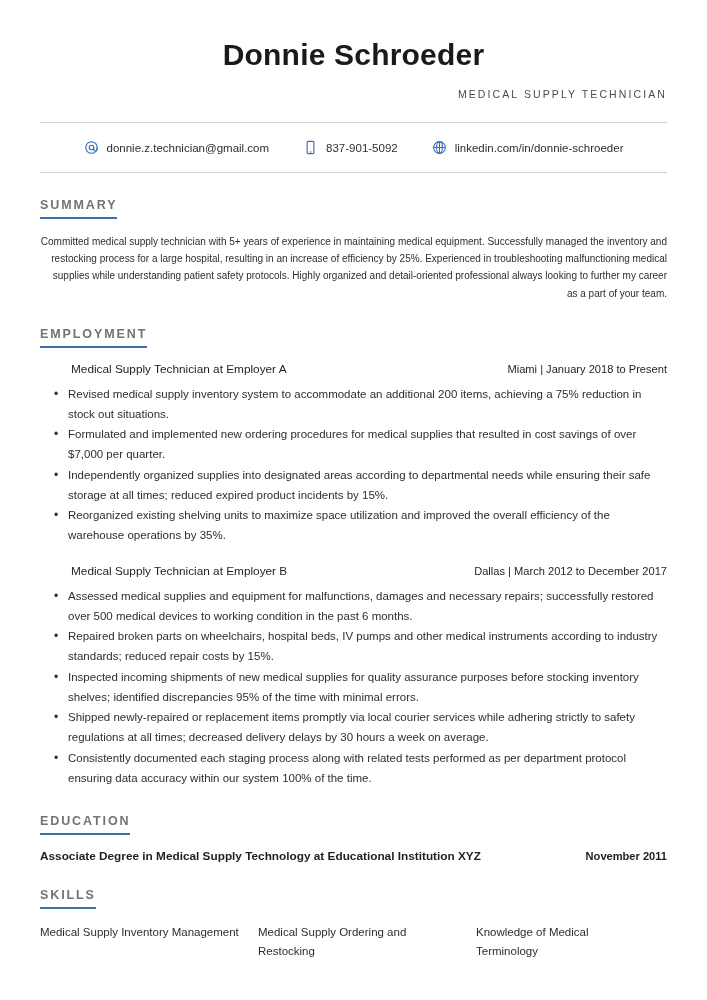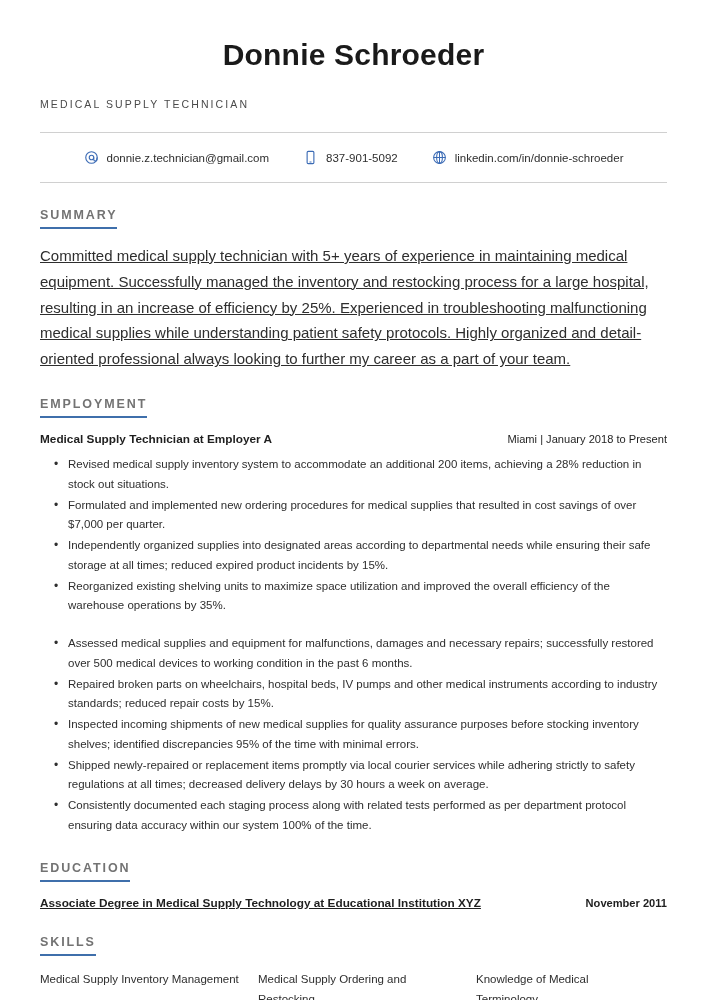--- a/index.html
+++ b/index.html
@@ -28,25 +28,25 @@
   .full-name {
     text-align: center;
     font-size: 30px;
     font-weight: bold;
     letter-spacing: 0.2px;
     color: #1a1a1a;
     line-height: 1.1;
     margin: 0;
   }
   .job-title {
-    text-align: left;
+    text-align: right;
     font-size: 10.5px;
     letter-spacing: 2.1px;
     color: #4a4a4a;
-    margin-top: 27px;
+    margin-top: 17px;
     text-transform: uppercase;
   }
 
   .rule {
     height: 1px;
     background: #d0d0d0;
     margin-top: 22px;
   }
   .rule.bottom { margin-top: 0; }
 
@@ -83,40 +83,40 @@
     letter-spacing: 1.9px;
     color: #737373;
     display: inline-block;
     padding-bottom: 5px;
     border-bottom: 2.6px solid #3f6fab;
     text-transform: uppercase;
   }
   .section-body { margin-top: 14px; }
 
   .summary-text {
-    font-size: 15px;
+    font-size: 10px;
     line-height: 1.72;
     color: #2e2e2e;
-    text-align: left;
-    text-decoration: underline;
+    text-align: right;
   }
 
   
   .job { margin-bottom: 4px; }
   .job + .job { margin-top: 18px; }
   .job-head {
     display: flex;
     justify-content: space-between;
     align-items: baseline;
     gap: 12px;
   }
   .job-role {
     font-size: 11.8px;
-    font-weight: bold;
-    color: #1f1f1f;
+    font-weight: normal;
+    color: #1f1f1f;
+    margin-left: 31px;
   }
   .job-meta {
     font-size: 11.1px;
     font-weight: normal;
     color: #1f1f1f;
     white-space: nowrap;
   }
   ul.bullets {
     margin: 9px 0 0 0;
     padding: 0 0 0 28px;
@@ -143,21 +143,20 @@
   .edu-row {
     display: flex;
     justify-content: space-between;
     align-items: baseline;
     gap: 12px;
   }
   .edu-degree {
     font-size: 11.8px;
     font-weight: bold;
     color: #1f1f1f;
-    text-decoration: underline;
   }
   .edu-date {
     font-size: 11.1px;
     font-weight: bold;
     color: #1f1f1f;
     white-space: nowrap;
     margin-left: 13px;
   }
 
   
@@ -236,28 +235,32 @@
   <div class="section">
     <div class="section-heading">EMPLOYMENT</div>
     <div class="section-body">
 
       <div class="job">
         <div class="job-head">
           <div class="job-role">Medical Supply Technician at Employer A</div>
           <div class="job-meta">Miami | January 2018 to Present</div>
         </div>
         <ul class="bullets">
-          <li>Revised medical supply inventory system to accommodate an additional 200 items, achieving a 28% reduction in stock out situations.</li>
+          <li>Revised medical supply inventory system to accommodate an additional 200 items, achieving a 75% reduction in stock out situations.</li>
           <li>Formulated and implemented new ordering procedures for medical supplies that resulted in cost savings of over $7,000 per quarter.</li>
           <li>Independently organized supplies into designated areas according to departmental needs while ensuring their safe storage at all times; reduced expired product incidents by 15%.</li>
           <li>Reorganized existing shelving units to maximize space utilization and improved the overall efficiency of the warehouse operations by 35%.</li>
         </ul>
       </div>
 
       <div class="job">
+        <div class="job-head">
+          <div class="job-role">Medical Supply Technician at Employer B</div>
+          <div class="job-meta">Dallas | March 2012 to December 2017</div>
+        </div>
         <ul class="bullets">
           <li>Assessed medical supplies and equipment for malfunctions, damages and necessary repairs; successfully restored over 500 medical devices to working condition in the past 6 months.</li>
           <li>Repaired broken parts on wheelchairs, hospital beds, IV pumps and other medical instruments according to industry standards; reduced repair costs by 15%.</li>
           <li>Inspected incoming shipments of new medical supplies for quality assurance purposes before stocking inventory shelves; identified discrepancies 95% of the time with minimal errors.</li>
           <li>Shipped newly-repaired or replacement items promptly via local courier services while adhering strictly to safety regulations at all times; decreased delivery delays by 30 hours a week on average.</li>
           <li>Consistently documented each staging process along with related tests performed as per department protocol ensuring data accuracy within our system 100% of the time.</li>
         </ul>
       </div>
 
     </div>

